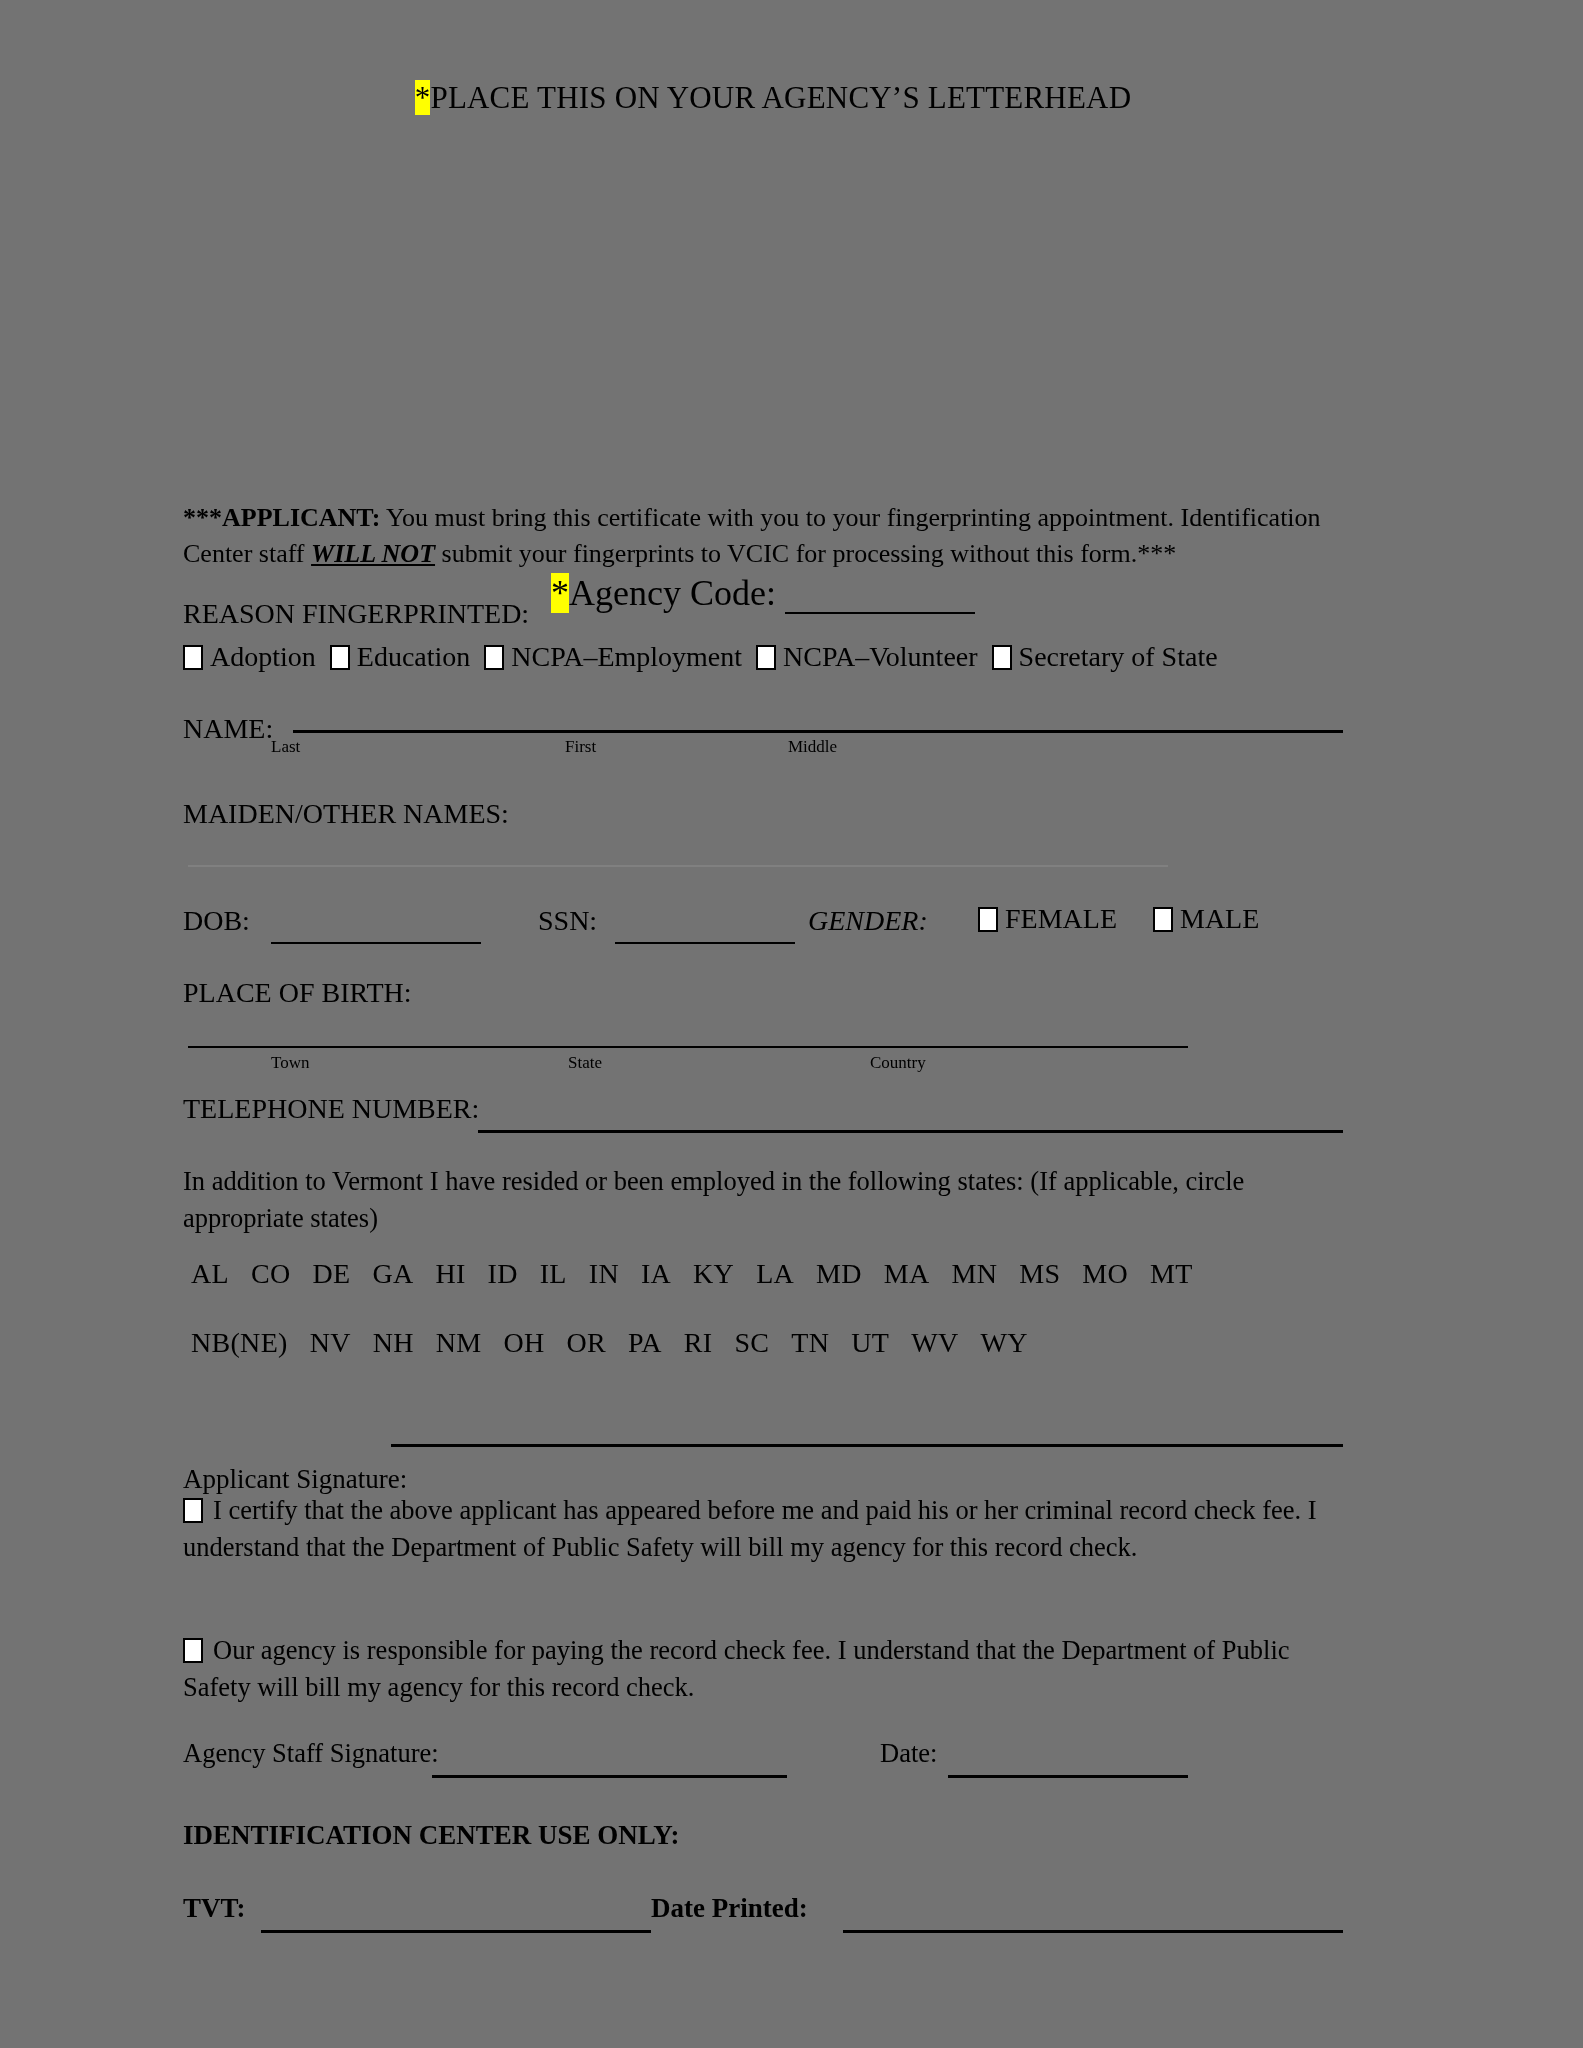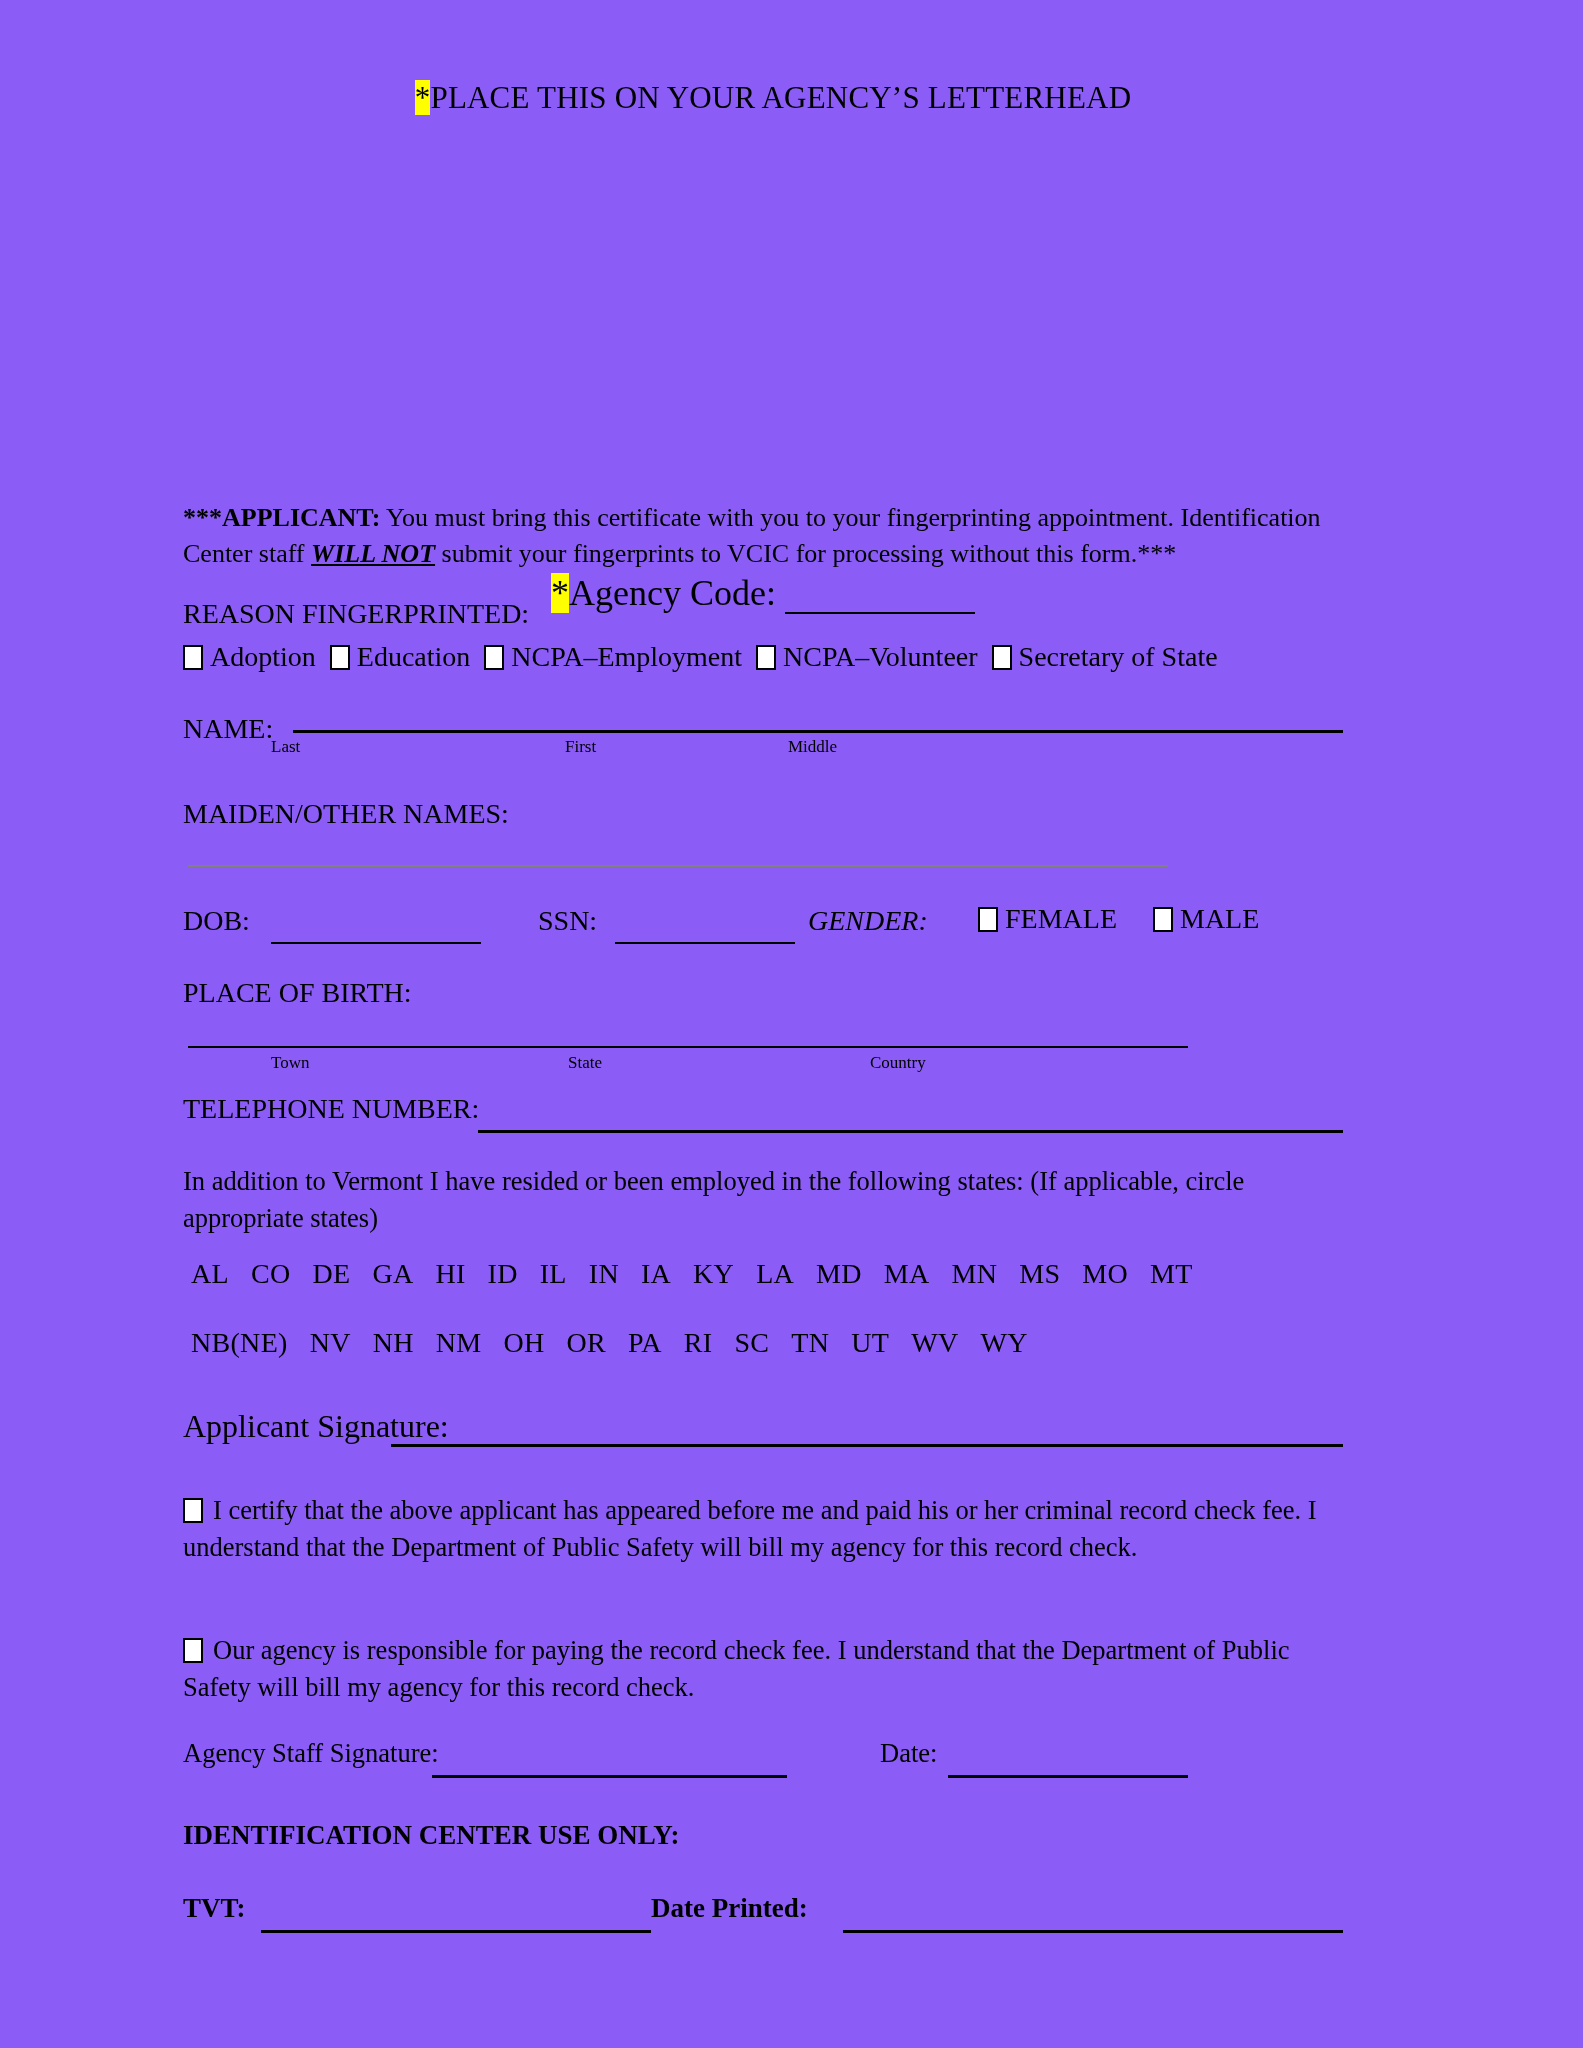--- a/index.html
+++ b/index.html
@@ -10,21 +10,21 @@
   }
   body {
     font-family: "Liberation Serif", "DejaVu Serif", serif;
     color: #000000;
   }
   .page {
     position: relative;
     width: 1583px;
     height: 2048px;
     margin: 0 auto;
-    background: #8b5cf6;
+    background: #737373;
     overflow: hidden;
   }
   .sheet {
     position: absolute;
     left: 183px;
     top: 0;
     width: 1180px;
     height: 2048px;
   }
 
@@ -229,21 +229,21 @@
     <div class="para" style="left:0; top:1163px;">In addition to Vermont I have resided or been employed in the following states:  (If applicable, circle appropriate states)</div>
 
     <div class="states" style="left:8px; top:1258px;">
       <span>AL</span><span>CO</span><span>DE</span><span>GA</span><span>HI</span><span>ID</span><span>IL</span><span>IN</span><span>IA</span><span>KY</span><span>LA</span><span>MD</span><span>MA</span><span>MN</span><span>MS</span><span>MO</span><span>MT</span>
     </div>
 
     <div class="states" style="left:8px; top:1327px;">
       <span>NB(NE)</span><span>NV</span><span>NH</span><span>NM</span><span>OH</span><span>OR</span><span>PA</span><span>RI</span><span>SC</span><span>TN</span><span>UT</span><span>WV</span><span>WY</span>
     </div>
 
-    <div class="lbl" style="left:0; top:1408px; font-size:32px;">Applicant Signature:</div>
+    <div class="lbl" style="left:0; top:1464px; font-size:27px;">Applicant Signature:</div>
     <div class="rule" style="left:208px; top:1444px; width:952px; height:2.8px;"></div>
 
     <div class="para" style="left:0; top:1492px;">
       <span class="cbox"></span><span>I certify that the above applicant has appeared before me and paid his or her criminal record check fee. I understand that the Department of Public Safety will bill my agency for this record check.</span>
     </div>
 
     <div class="para" style="left:0; top:1632px;">
       <span class="cbox"></span><span>Our agency is responsible for paying the record check fee.  I understand that the Department of Public Safety will bill my agency for this record check.</span>
     </div>
 

